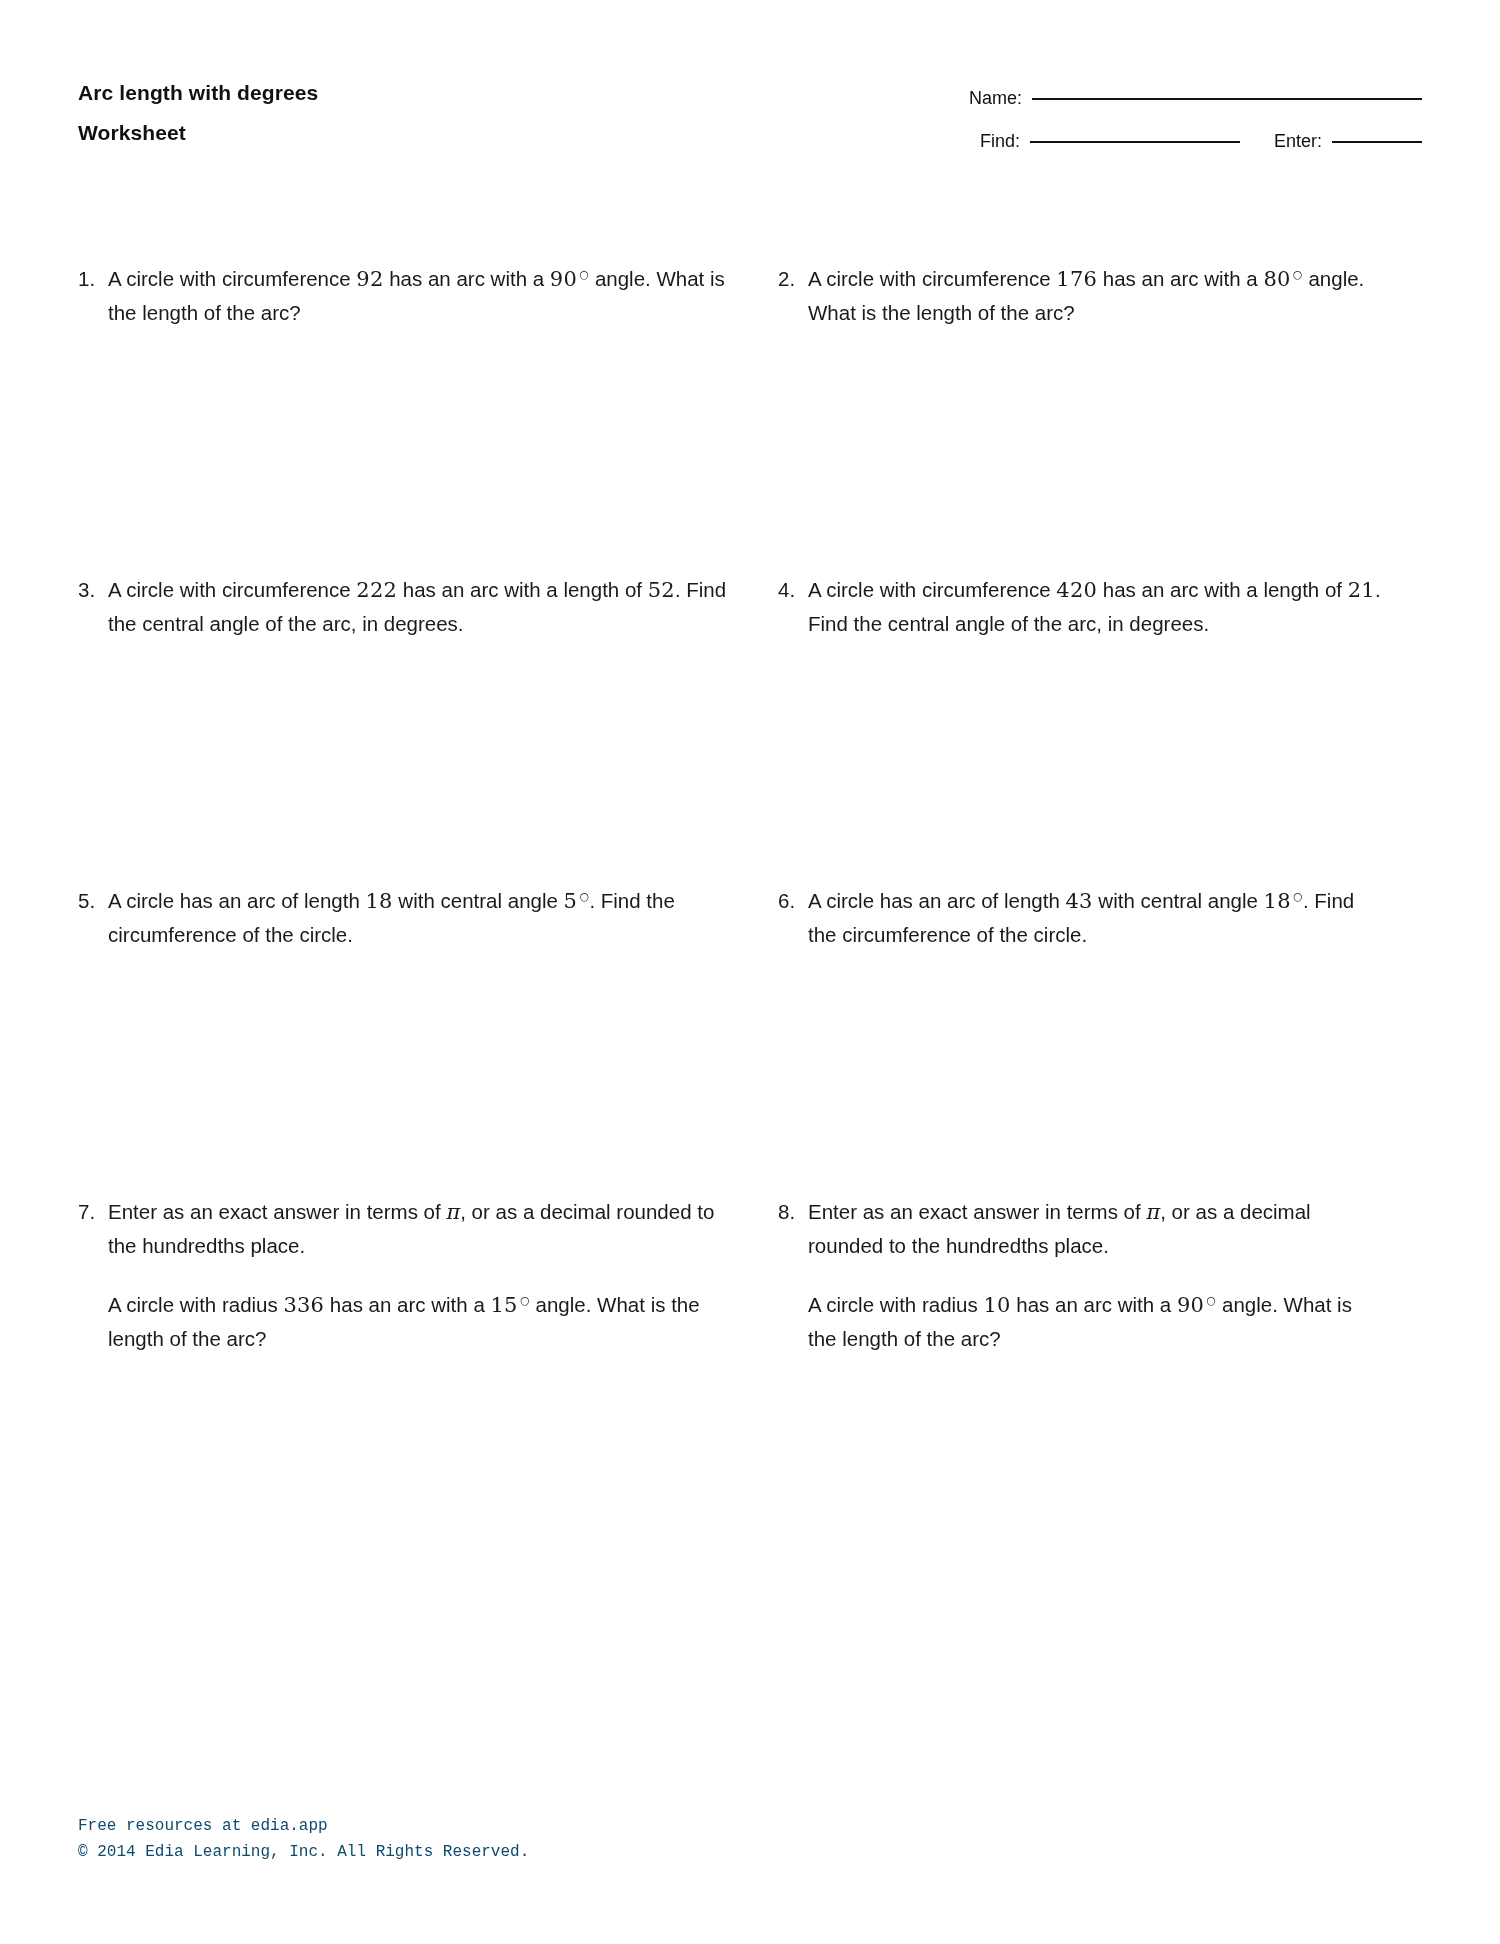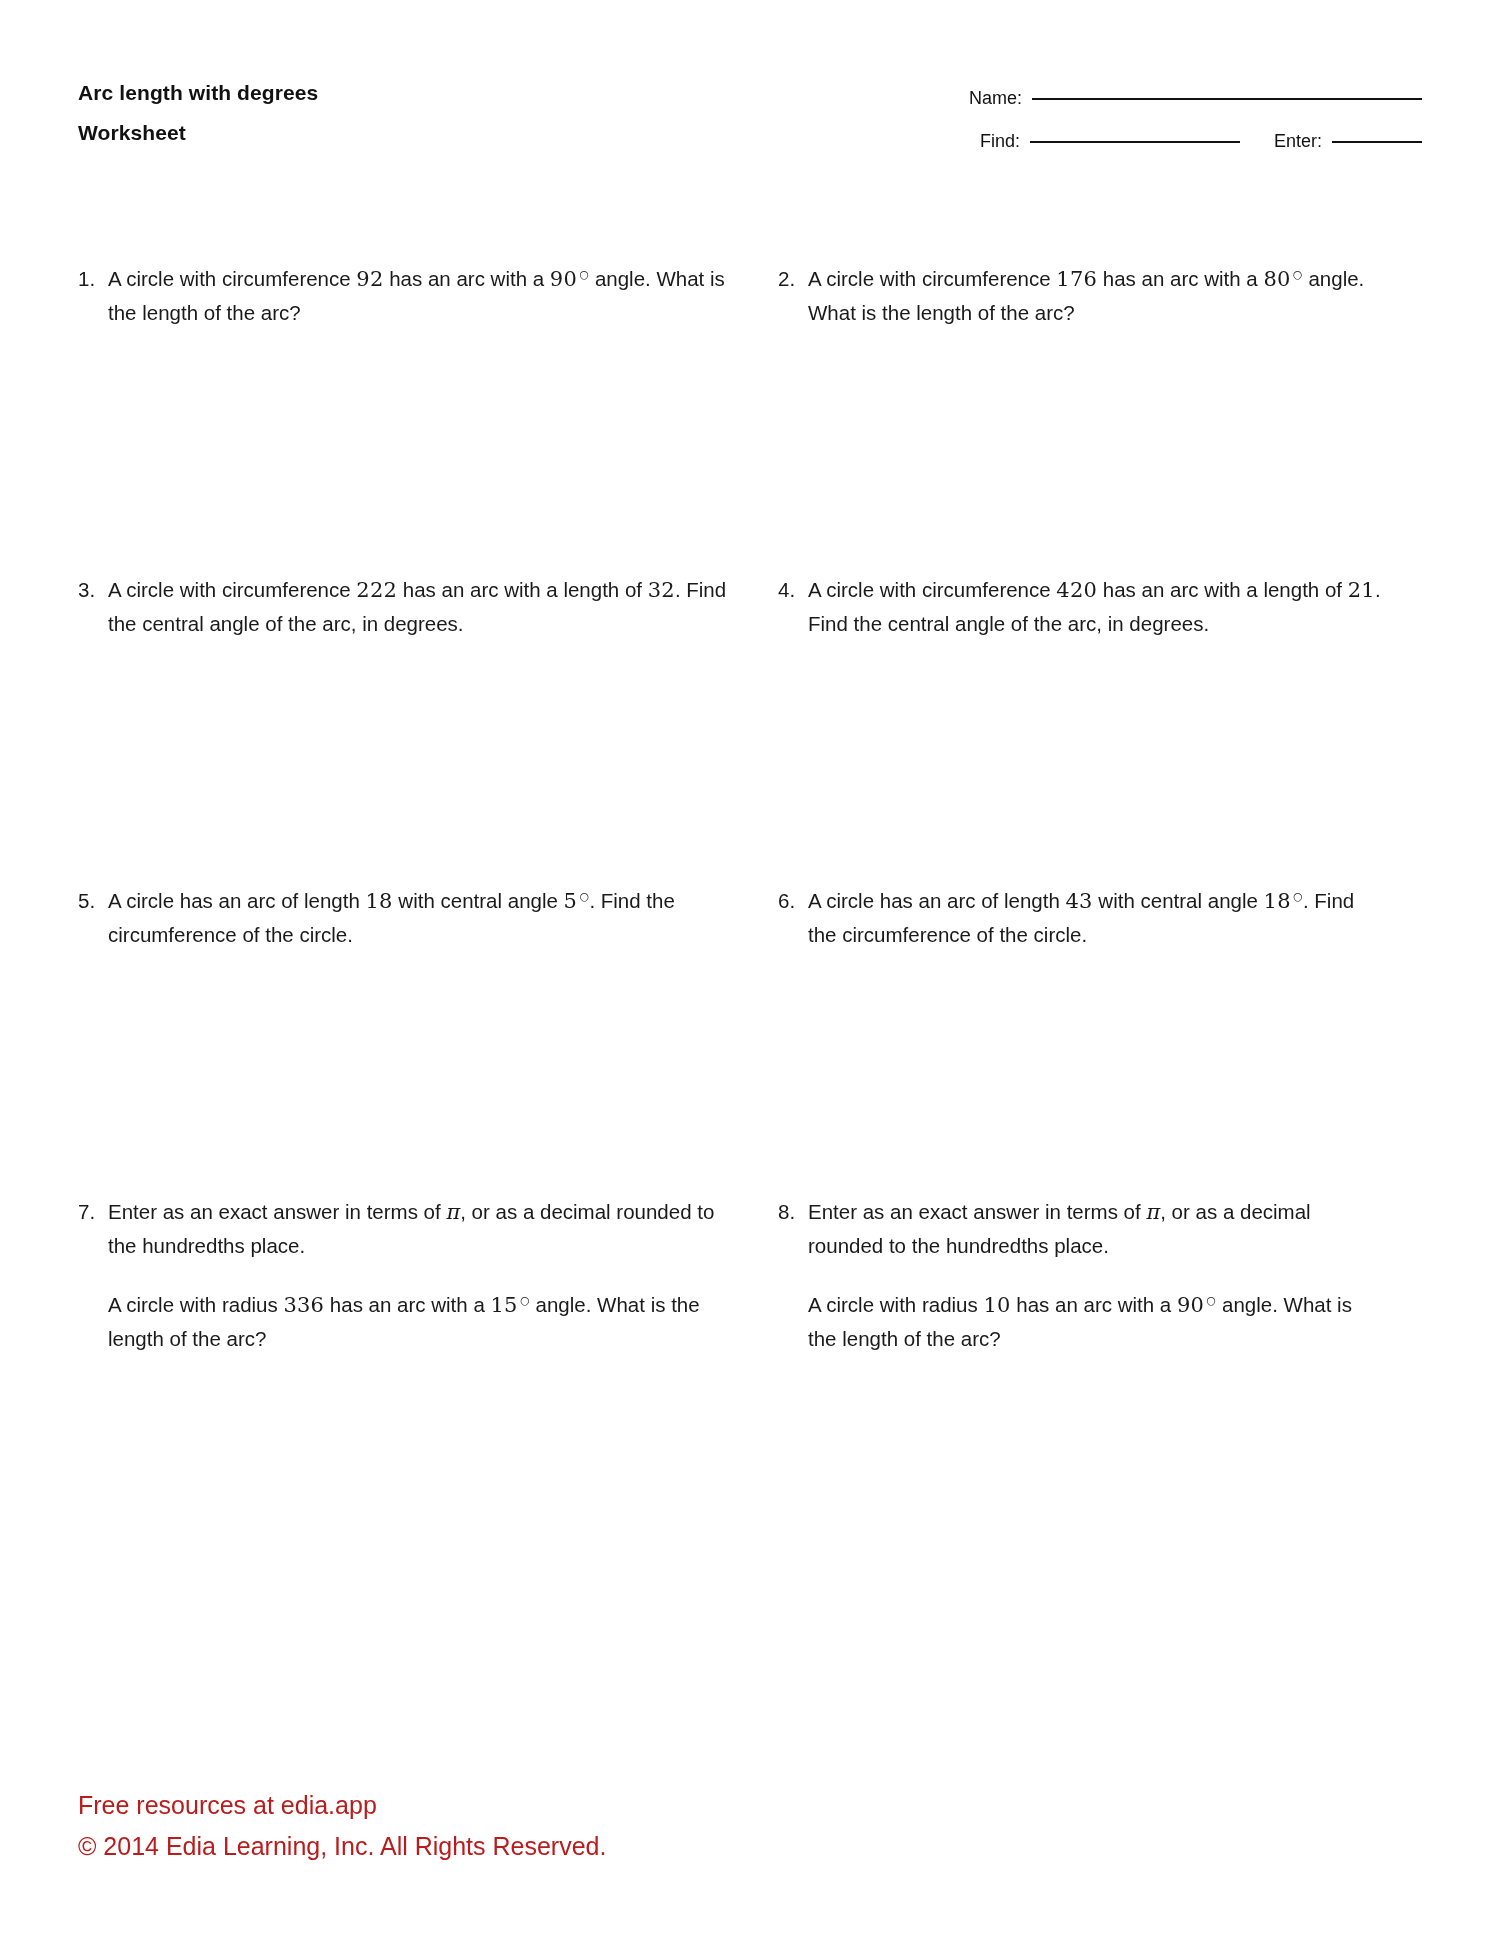--- a/index.html
+++ b/index.html
@@ -128,23 +128,24 @@
     font-family: "DejaVu Serif", "Liberation Serif", serif;
     font-style: italic;
     font-size: 21px;
   }
 
   
   .footer {
     position: absolute;
     left: 78px;
     bottom: 78px;
-    font-size: 25px;
+    font-size: 16px;
     line-height: 1.62;
-    color: #b91c1c;
+    color: #0c4a6e;
+    font-family: Liberation Mono, monospace;
   }
 </style>
 </head>
 <body>
 
 <div class="page">
 
   <div class="header">
     <div class="title-block">
       <div class="title-line">Arc length with degrees</div>
@@ -180,21 +181,21 @@
           <div class="q-num">2.</div>
           <div class="q-body">
             <div class="q-para"><span>A circle with circumference </span><span class="mn">176</span><span> has an arc with a </span><span class="deg"><span>80</span><sup style="font-size: 0.52em;">○</sup></span><span> angle. What is the length of the arc?</span></div>
           </div>
         </div>
       </div>
       <div class="q">
         <div class="q-inner">
           <div class="q-num">3.</div>
           <div class="q-body">
-            <div class="q-para"><span>A circle with circumference </span><span class="mn">222</span><span> has an arc with a length of </span><span class="mn">32</span><span>. Find the central angle of the arc, in degrees.</span></div>
+            <div class="q-para"><span>A circle with circumference </span><span class="mn">222</span><span> has an arc with a length of </span><span class="mn">52</span><span>. Find the central angle of the arc, in degrees.</span></div>
           </div>
         </div>
       </div>
       <div class="q">
         <div class="q-inner">
           <div class="q-num">4.</div>
           <div class="q-body">
             <div class="q-para"><span>A circle with circumference </span><span class="mn">420</span><span> has an arc with a length of </span><span class="mn">21</span><span>. Find the central angle of the arc, in degrees.</span></div>
           </div>
         </div>

